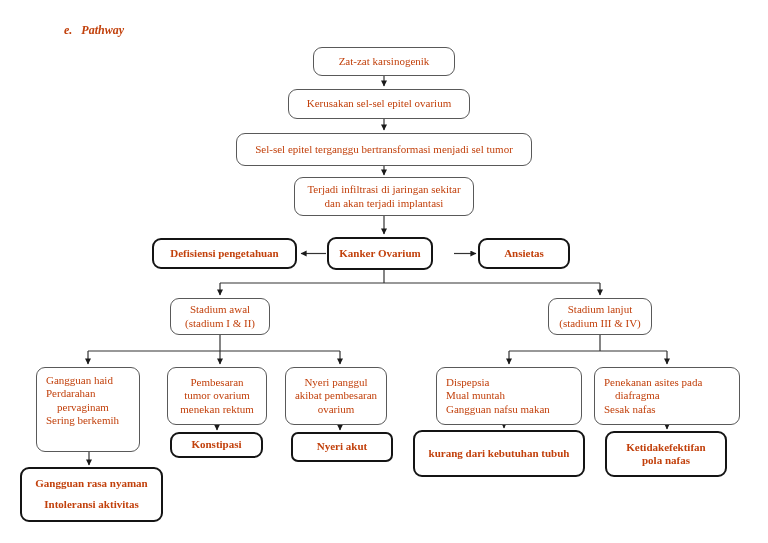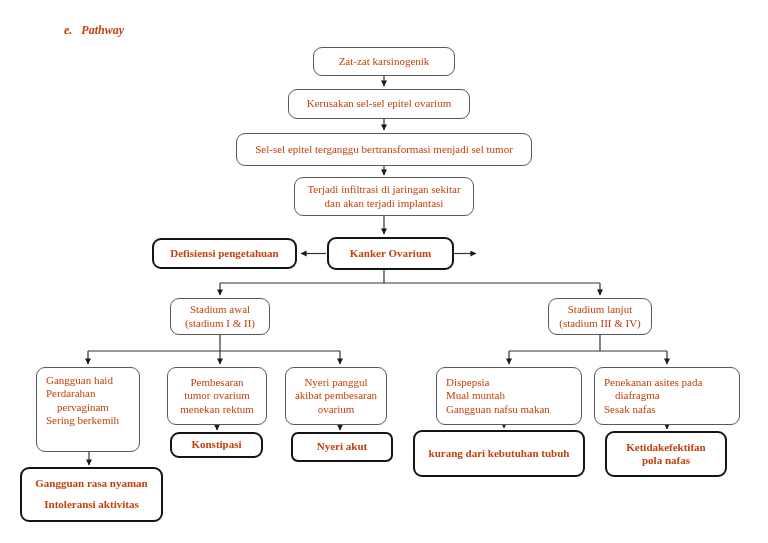--- a/index.html
+++ b/index.html
@@ -77,22 +77,23 @@
 
   <div class="node" style="left:236px; top:133px; width:296px; height:33px;">Sel-sel epitel terganggu bertransformasi menjadi sel tumor</div>
 
   <div class="node" style="left:294px; top:177px; width:180px; height:39px;">
     <div>Terjadi infiltrasi di jaringan sekitar</div>
     <div>dan akan terjadi implantasi</div>
   </div>
 
   <div class="node bold" style="left:152px; top:238px; width:145px; height:31px;">Defisiensi pengetahuan</div>
 
-  <div class="node bold" style="left:327px; top:237px; width:127px; height:33px;">Kanker Ovarium</div>
+  <div class="node bold" style="left:327px; top:237px; width:106px; height:33px;">Kanker Ovarium</div>
 
+  <div class="node bold" style="left:478px; top:238px; width:92px; height:31px;">Ansietas</div>
 
   <div class="node" style="left:170px; top:298px; width:100px; height:37px;">
     <div>Stadium awal</div>
     <div>(stadium I &amp; II)</div>
   </div>
 
   <div class="node" style="left:548px; top:298px; width:104px; height:37px;">
     <div>Stadium lanjut</div>
     <div>(stadium III &amp; IV)</div>
   </div>

